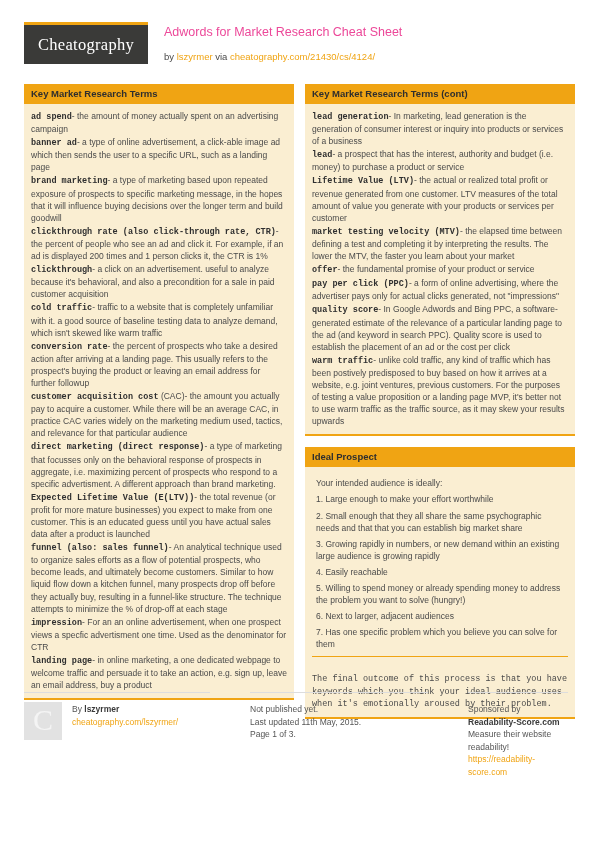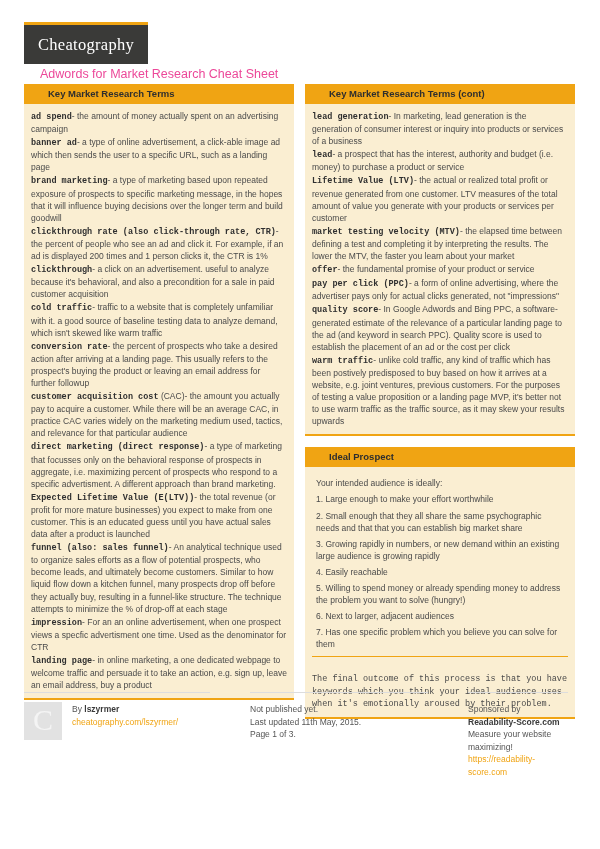--- a/index.html
+++ b/index.html
@@ -21,21 +21,20 @@
     box-sizing: border-box;
     padding: 22px 24px 0 24px;
   }
 
   
   .header {
     display: flex;
     align-items: flex-start;
     height: 46px;
     margin-bottom: 16px;
-    flex-direction: column;
   }
   .logo-box {
     width: 124px;
     height: 42px;
     background: #3a3a38;
     border-top: 3px solid #f0a413;
     box-sizing: border-box;
     display: flex;
     align-items: center;
     justify-content: center;
@@ -79,21 +78,21 @@
   .card {
     background: #faeed2;
     border-bottom: 2px solid #f0a413;
     margin-bottom: 11px;
   }
   .card-header {
     background: #f0a413;
     color: #2e2e2e;
     font-size: 9.5px;
     font-weight: bold;
-    padding: 4px 7px 5px 24px;
+    padding: 4px 7px 5px 7px;
     line-height: 11px;
   }
   .card-body {
     padding: 6px 7px 7px 7px;
     font-size: 8.5px;
     line-height: 12.1px;
     color: #4a4a4a;
   }
   .entry { margin: 0 0 0 0; }
   .entry + .entry { margin-top: 1px; }
@@ -233,20 +232,20 @@
           <div>Not published yet.</div>
           <div>Last updated 11th May, 2015.</div>
           <div>Page 1 of 3.</div>
         </div>
       </div>
     </div>
     <div class="footer-col right">
       <div class="fcol-inner">
         <div class="foot-text">
           <div><span>Sponsored by </span><span class="bold">Readability-Score.com</span></div>
-          <div>Measure your website maximizing!</div>
+          <div>Measure their website readability!</div>
           <div class="link">https://readability-score.com</div>
         </div>
       </div>
     </div>
   </div>
 
 </div>
 
 </body></html>

